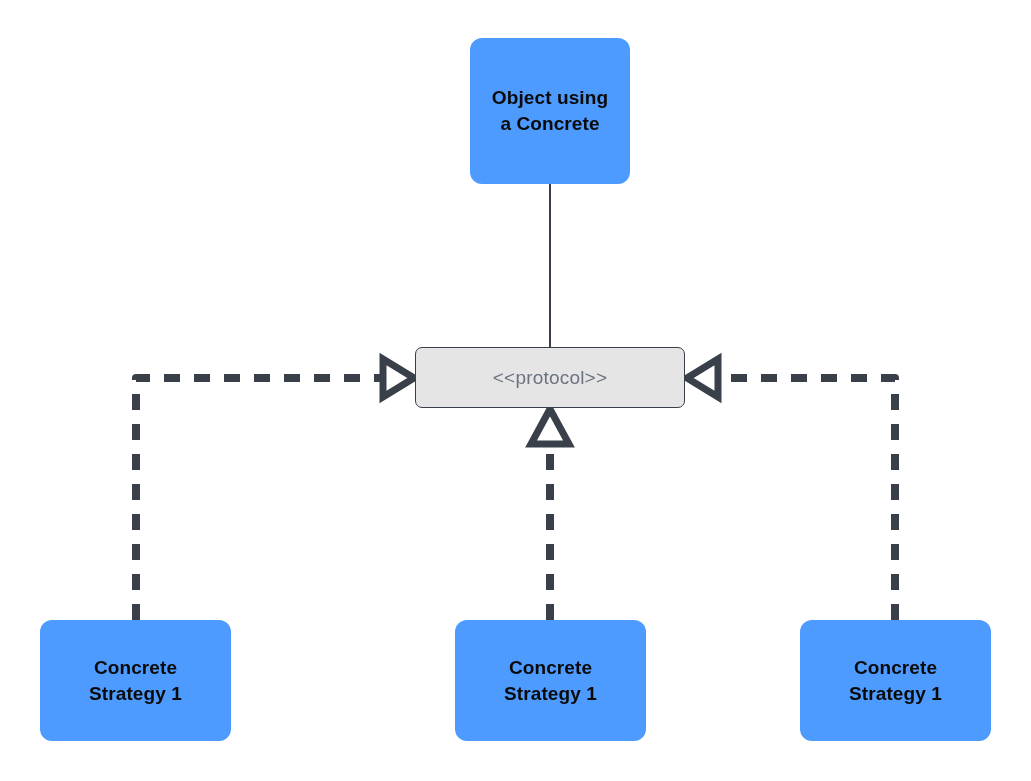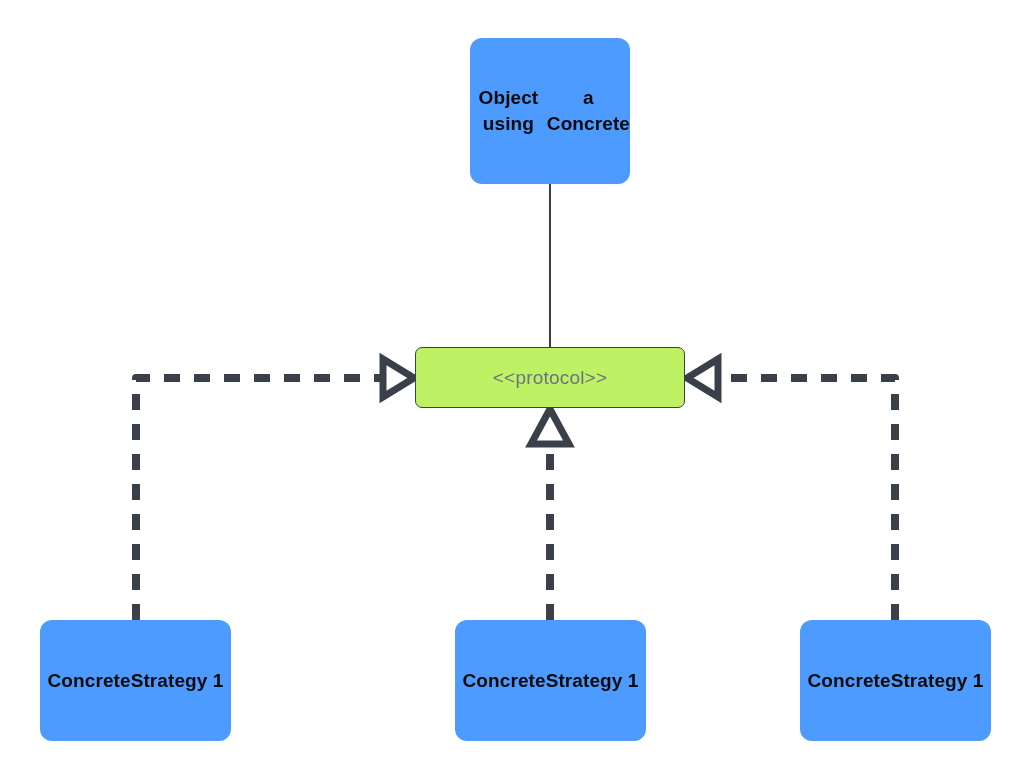--- a/index.html
+++ b/index.html
@@ -24,36 +24,36 @@
     left: 0;
     top: 0;
     width: 1031px;
     height: 781px;
     pointer-events: none;
   }
   .node {
     position: absolute;
     box-sizing: border-box;
     display: flex;
-    flex-direction: row;
+    flex-direction: column;
     align-items: center;
     justify-content: center;
     text-align: center;
   }
   .node-class {
     background: #4d9bff;
     border-radius: 12px;
     color: #0a0a0a;
     font-weight: bold;
     font-size: 19px;
     line-height: 1.35;
     letter-spacing: 0.1px;
   }
   .node-protocol {
-    background: #bef264;
+    background: #e5e5e5;
     border: 1.6px solid #3a4049;
     border-radius: 7px;
     line-height: 1.25;
   }
   .stereotype {
     display: block;
     color: #6b7280;
     font-weight: normal;
     font-size: 19px;
     letter-spacing: 0.2px;

